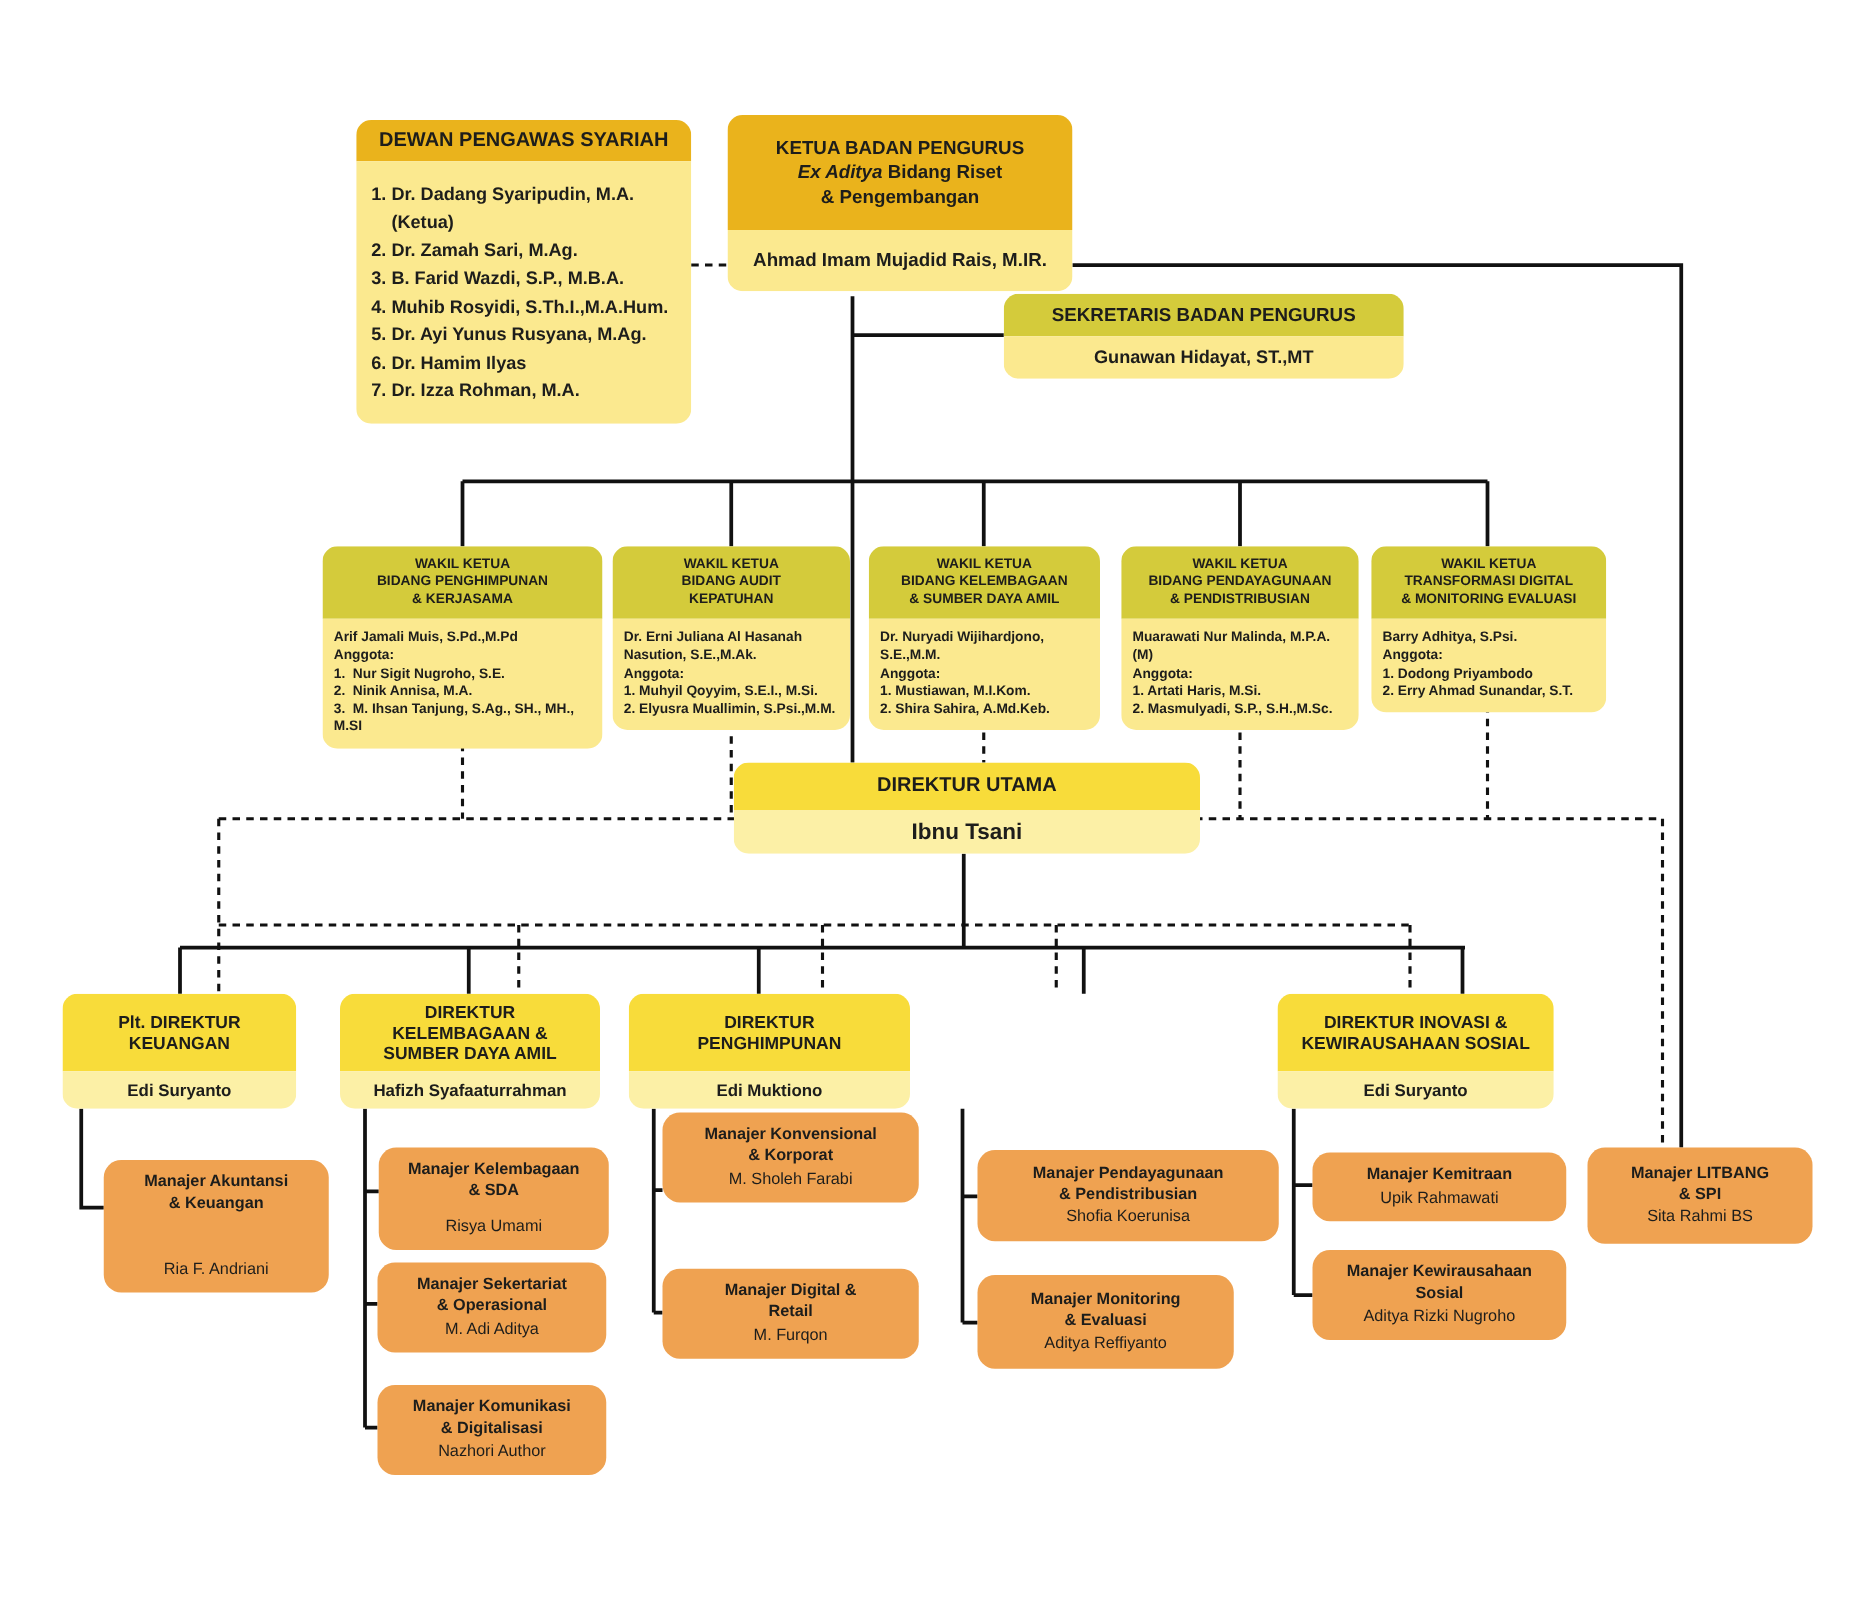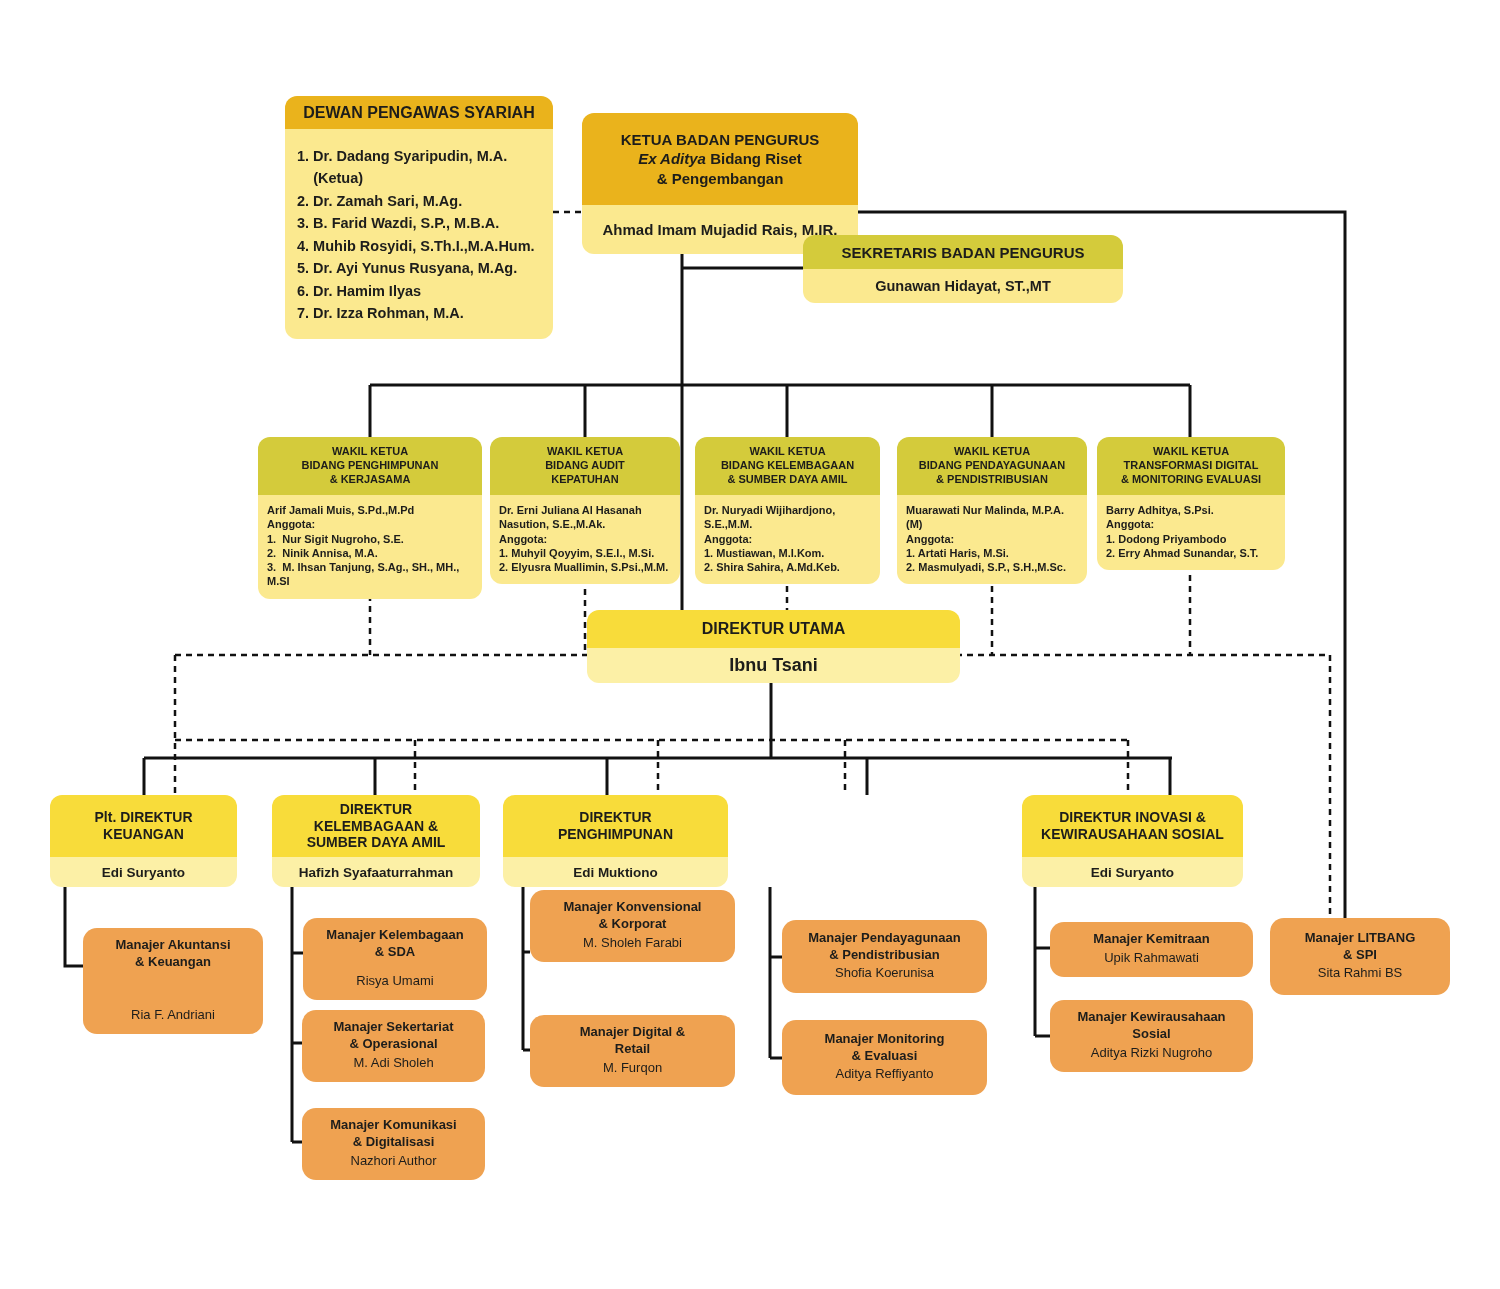--- a/index.html
+++ b/index.html
@@ -97,21 +97,21 @@
     <div class="bd dewan-body pre">1. Dr. Dadang Syaripudin, M.A.
     (Ketua)
 2. Dr. Zamah Sari, M.Ag.
 3. B. Farid Wazdi, S.P., M.B.A.
 4. Muhib Rosyidi, S.Th.I.,M.A.Hum.
 5. Dr. Ayi Yunus Rusyana, M.Ag.
 6. Dr. Hamim Ilyas
 7. Dr. Izza Rohman, M.A.</div>
   </div>
 
-  <div class="box" style="left:582px;top:113px;width:276px;">
+  <div class="box" style="left:582px;top:92px;width:276px;">
     <div class="hd gold ketua-hd">
       <div>KETUA BADAN PENGURUS</div>
       <div><i>Ex Aditya</i><span> Bidang Riset</span></div>
       <div>&amp; Pengembangan</div>
     </div>
     <div class="name-band light ketua-name">Ahmad Imam Mujadid Rais, M.IR.</div>
   </div>
 
   <div class="box" style="left:803px;top:235px;width:320px;">
     <div class="hd olive sek-hd">SEKRETARIS BADAN PENGURUS</div>
@@ -199,38 +199,38 @@
     <div class="mgr-name">Ria F. Andriani</div>
   </div>
   <div class="mgr" style="position:absolute;left:303px;top:918px;width:184px;min-height:70px;gap:10px;">
     <div class="mgr-title pre">Manajer Kelembagaan
 &amp; SDA</div>
     <div class="mgr-name">Risya Umami</div>
   </div>
   <div class="mgr" style="position:absolute;left:302px;top:1010px;width:183px;min-height:68px;">
     <div class="mgr-title pre">Manajer Sekertariat
 &amp; Operasional</div>
-    <div class="mgr-name">M. Adi Sholeh</div>
+    <div class="mgr-name">M. Adi Aditya</div>
   </div>
   <div class="mgr" style="position:absolute;left:302px;top:1108px;width:183px;min-height:72px;">
     <div class="mgr-title pre">Manajer Komunikasi
 &amp; Digitalisasi</div>
     <div class="mgr-name">Nazhori Author</div>
   </div>
   <div class="mgr" style="position:absolute;left:530px;top:890px;width:205px;min-height:69px;">
     <div class="mgr-title pre">Manajer Konvensional
 &amp; Korporat</div>
     <div class="mgr-name">M. Sholeh Farabi</div>
   </div>
   <div class="mgr" style="position:absolute;left:530px;top:1015px;width:205px;min-height:72px;">
     <div class="mgr-title pre">Manajer Digital &amp;
 Retail</div>
     <div class="mgr-name">M. Furqon</div>
   </div>
-  <div class="mgr" style="position:absolute;left:782px;top:920px;width:205px;min-height:73px;">
+  <div class="mgr" style="position:absolute;left:782px;top:920px;width:241px;min-height:73px;">
     <div class="mgr-title pre">Manajer Pendayagunaan
 &amp; Pendistribusian</div>
     <div class="mgr-name">Shofia Koerunisa</div>
   </div>
   <div class="mgr" style="position:absolute;left:782px;top:1020px;width:205px;min-height:75px;">
     <div class="mgr-title pre">Manajer Monitoring
 &amp; Evaluasi</div>
     <div class="mgr-name">Aditya Reffiyanto</div>
   </div>
   <div class="mgr" style="position:absolute;left:1050px;top:922px;width:203px;min-height:53px;">

